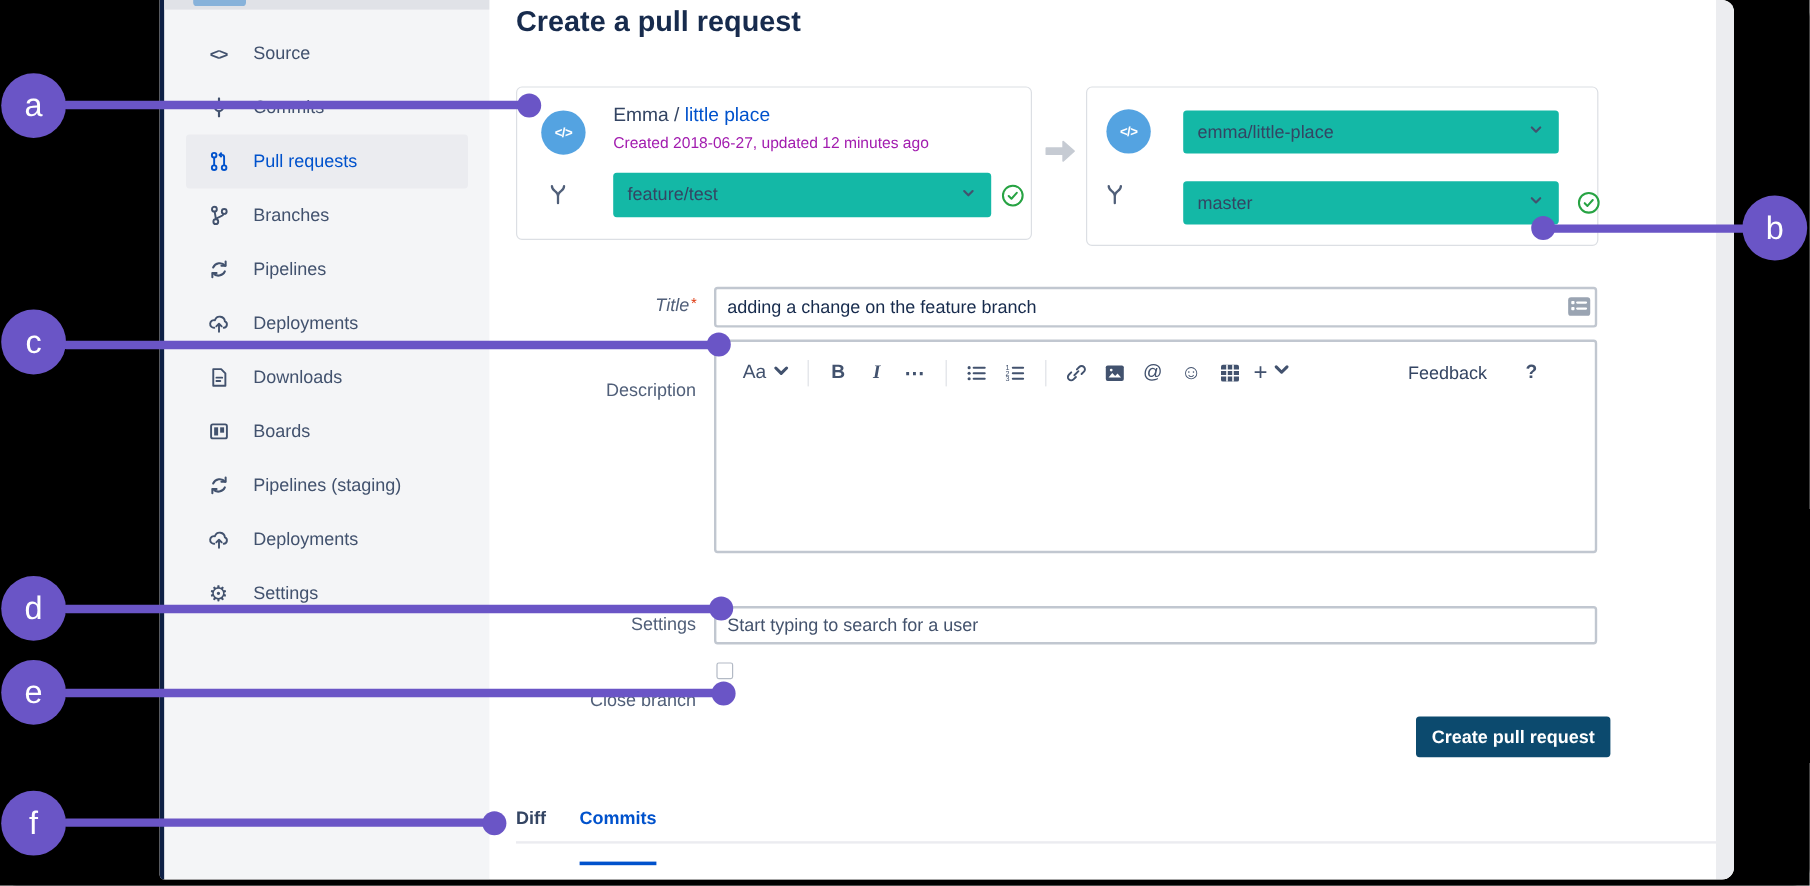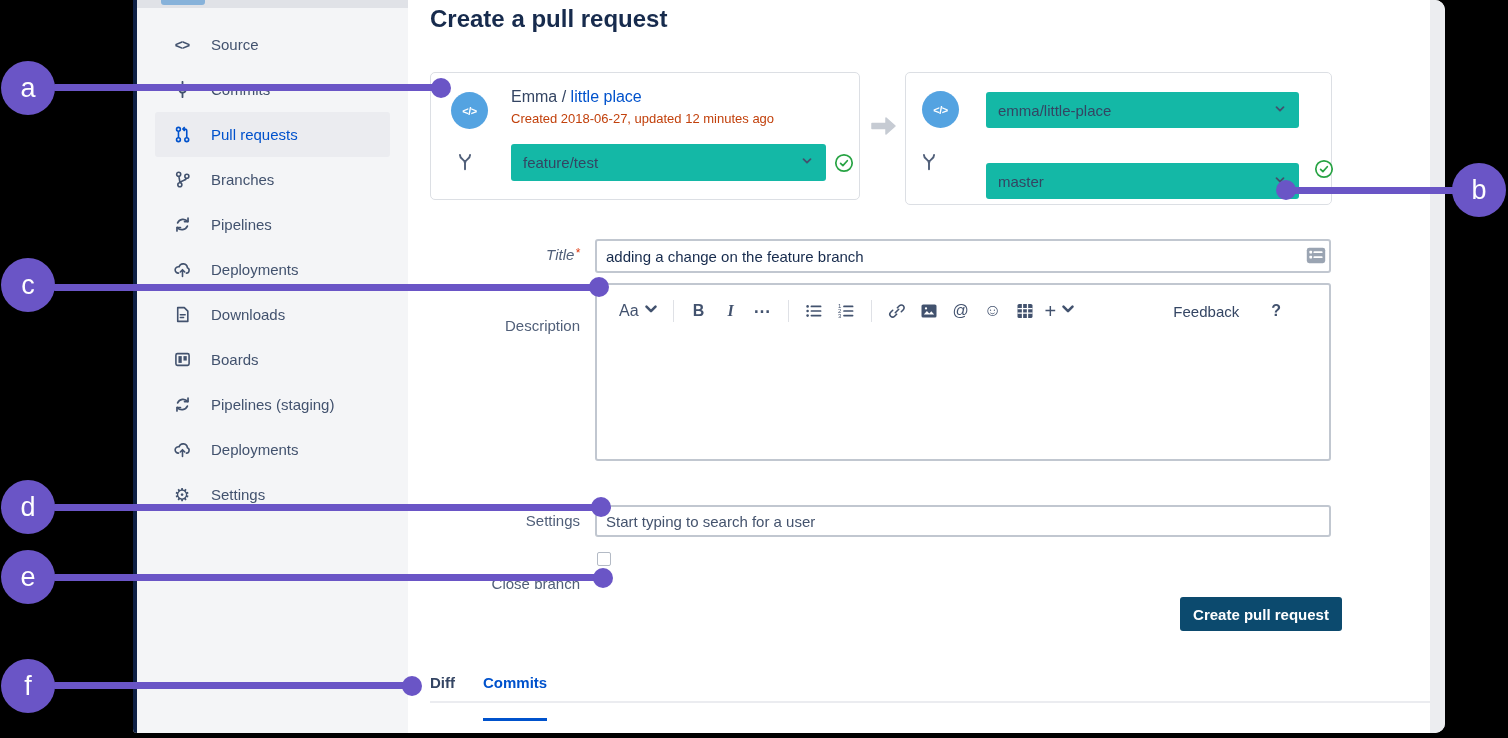--- a/index.html
+++ b/index.html
@@ -26,21 +26,21 @@
   
   .main { position:absolute; left:275px; top:0; width:1022px; height:100%; background:#fff; }
   .page-title { position:absolute; left:22px; top:5px; font-size:24px; font-weight:700; color:#172B4D; }
 
   .card { position:absolute; background:#fff; border:1px solid #DCDFE4; border-radius:5px; }
   .card.source { left:22px; top:72px; width:430px; height:128px; }
   .card.dest   { left:497px; top:72px; width:427px; height:133px; }
   .avatar { position:absolute; width:37px; height:37px; border-radius:50%; background:#54A3E1; color:#fff; display:flex; align-items:center; justify-content:center; font-size:11px; font-weight:700; letter-spacing:-0.5px; }
   .repo-title { position:absolute; left:80px; top:15px; font-size:16px; color:#344563; }
   .repo-title a { color:#0052CC; text-decoration:none; }
-  .repo-meta { position:absolute; left:80px; top:38px; font-size:13px; color:#c2410c; }
+  .repo-meta { position:absolute; left:80px; top:38px; font-size:13px; color:#a21caf; }
   .fork-icon { position:absolute; width:18px; height:18px; color:#505F79; }
   .fork-icon svg { width:18px; height:18px; }
   .select { position:absolute; height:37px; background:#14b8a6; border-radius:3px; display:flex; align-items:center; padding:0 12px; font-size:15px; color:#344563; cursor:pointer; }
   .select .val { flex:1; }
   .check { position:absolute; width:20px; height:20px; }
 
   .arrow-between { position:absolute; left:458px; top:113px; }
 
   .field-label { position:absolute; left:22px; width:150px; text-align:right; font-size:15px; color:#505F79; }
   .req { color:#DE350B; font-size:12px; vertical-align:top; margin-left:1px; }
@@ -259,21 +259,21 @@
             <svg width="14" height="14" viewBox="0 0 14 14">
                 <path d="M3.5 5.2 L7 8.7 l3.5-3.5" fill="none" stroke="#42526E" stroke-width="1.8" stroke-linecap="round" stroke-linejoin="round"></path>
               </svg>
           </span>
         </div>
         <span class="fork-icon" style="left:14px; top:80px;">
           <svg viewBox="0 0 16 16">
               <path d="M3.5 1.8 c0 4.2 4.5 3.4 4.5 7.4 v5.3 M12.5 1.8 c0 4.2 -4.5 3.4 -4.5 7.4" fill="none" stroke="currentColor" stroke-width="1.7" stroke-linecap="round"></path>
             </svg>
         </span>
-        <div class="select" style="left:80px; top:90px; width:313px; height:36px;">
+        <div class="select" style="left:80px; top:78px; width:313px; height:36px;">
           <span class="val">master</span>
           <span>
             <svg width="14" height="14" viewBox="0 0 14 14">
                 <path d="M3.5 5.2 L7 8.7 l3.5-3.5" fill="none" stroke="#42526E" stroke-width="1.8" stroke-linecap="round" stroke-linejoin="round"></path>
               </svg>
           </span>
         </div>
         <span class="check" style="left:408px; top:86px;">
           <svg viewBox="0 0 20 20">
               <circle cx="10" cy="10" r="8.2" fill="none" stroke="#27A343" stroke-width="1.7"></circle>

